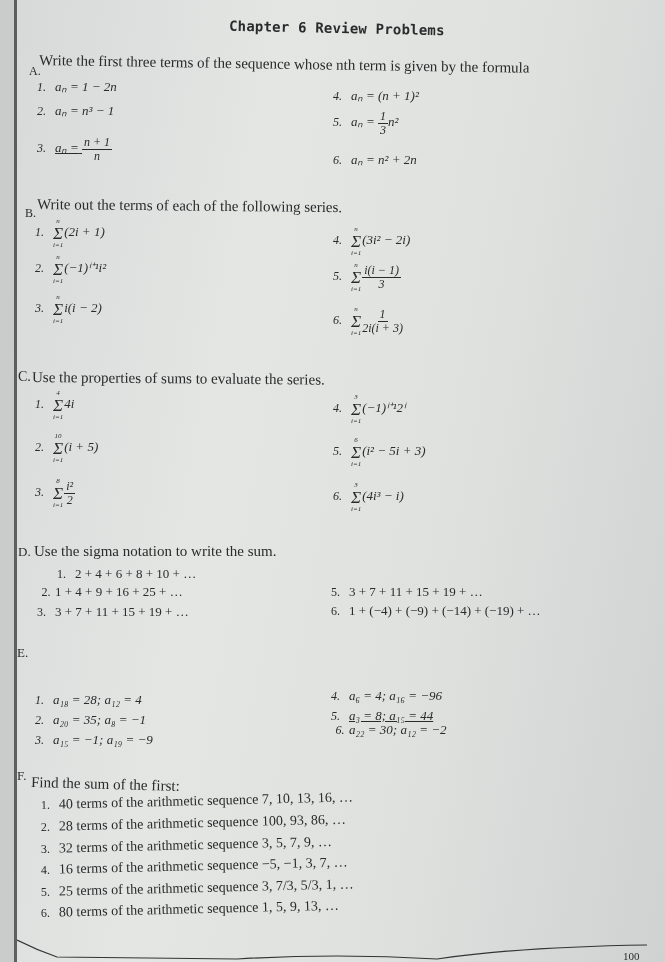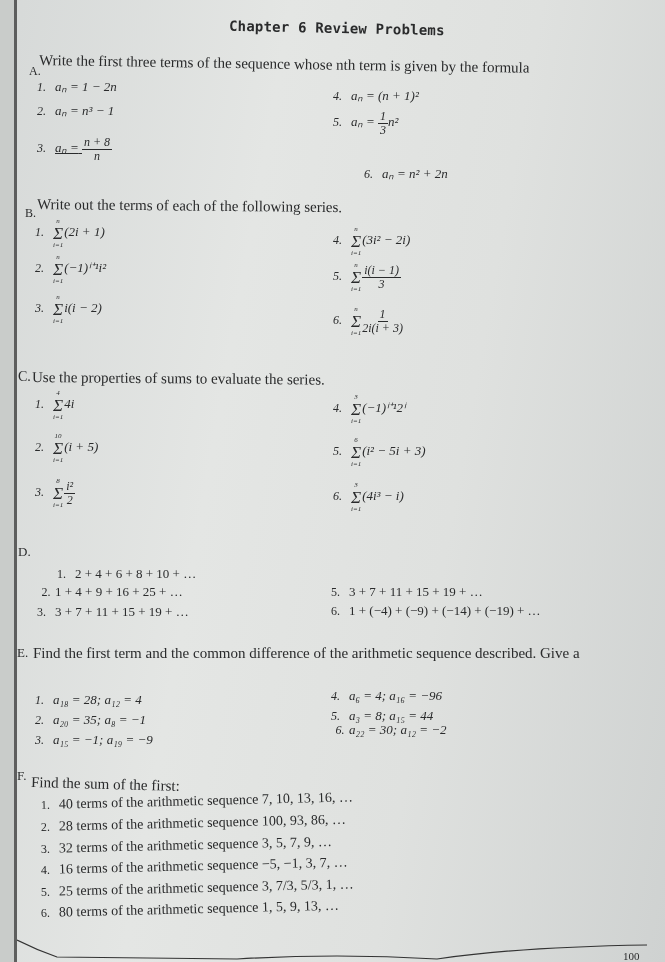--- a/index.html
+++ b/index.html
@@ -32,29 +32,29 @@
 <div class="binding-line"></div>
 
 <div class="page">
   <div class="title">Chapter 6 Review Problems</div>
 
   <div class="section-letter" style="left:12px;top:64px;">A.</div>
   <div class="instr" style="left:22px;top:52px;transform:rotate(0.9deg);transform-origin:left;">Write the first three terms of the sequence whose nth term is given by the formula</div>
   <div class="item math" style="left:20px;top:77px;"><span class="num">1.</span><span>aₙ = 1 − 2n</span></div>
   <div class="item math" style="left:20px;top:101px;"><span class="num">2.</span><span>aₙ = n³ − 1</span></div>
   <div class="item math" style="left:20px;top:136px;text-decoration:underline;"><span class="num">3.</span><span>aₙ =</span> <span class="frac">
-        <span class="top">n + 8</span>
+        <span class="top">n + 1</span>
         <span>n</span>
       </span></div>
   <div class="item math" style="left:316px;top:86px;"><span class="num">4.</span><span>aₙ = (n + 1)²</span></div>
   <div class="item math" style="left:316px;top:110px;"><span class="num">5.</span><span>aₙ =</span> <span class="frac">
         <span class="top">1</span>
         <span>3</span>
       </span><span>n²</span></div>
-  <div class="item math" style="left:316px;top:164px;margin-left:31px;"><span class="num">6.</span><span>aₙ = n² + 2n</span></div>
+  <div class="item math" style="left:316px;top:150px;"><span class="num">6.</span><span>aₙ = n² + 2n</span></div>
 
   <div class="section-letter" style="left:8px;top:206px;">B.</div>
   <div class="instr" style="left:20px;top:196px;transform:rotate(0.6deg);transform-origin:left;">Write out the terms of each of the following series.</div>
 
   <div class="item math" style="left:18px;top:218px;"><span class="num">1.</span><span class="sigma">
         <span class="lim">n</span>
         <span class="sym">Σ</span>
         <span class="lim">i=1</span>
       </span><span>(2i + 1)</span></div>
   <div class="item math" style="left:18px;top:254px;"><span class="num">2.</span><span class="sigma">
@@ -120,33 +120,33 @@
         <span class="sym">Σ</span>
         <span class="lim">i=1</span>
       </span><span>(i² − 5i + 3)</span></div>
   <div class="item math" style="left:316px;top:482px;"><span class="num">6.</span><span class="sigma">
         <span class="lim">3</span>
         <span class="sym">Σ</span>
         <span class="lim">i=1</span>
       </span><span>(4i³ − i)</span></div>
 
   <div class="section-letter" style="left:1px;top:544px;font-size:13px;">D.</div>
+  <div class="instr" style="left:17px;top:543px;">Use the sigma notation to write the sum.</div>
   <div class="item" style="left:20px;top:566px;margin-left:20px;"><span class="num">1.</span><span>2 + 4 + 6 + 8 + 10 + …</span></div>
   <div class="item" style="left:20px;top:584px;text-align:center;"><span class="num">2.</span><span>1 + 4 + 9 + 16 + 25 + …</span></div>
   <div class="item" style="left:20px;top:604px;"><span class="num">3.</span><span>3 + 7 + 11 + 15 + 19 + …</span></div>
   <div class="item" style="left:314px;top:584px;"><span class="num">5.</span><span>3 + 7 + 11 + 15 + 19 + …</span></div>
   <div class="item" style="left:314px;top:603px;"><span class="num">6.</span><span>1 + (−4) + (−9) + (−14) + (−19) + …</span></div>
 
   <div class="section-letter" style="left:0px;top:645px;font-size:13px;">E.</div>
-  <div class="instr" style="left:16px;top:645px;">Find the first term and the common difference of the arithmetic sequence described. Give a</div>
   <div class="item math" style="left:18px;top:692px;"><span class="num">1.</span><span>a₁₈ = 28; a₁₂ = 4</span></div>
   <div class="item math" style="left:18px;top:712px;"><span class="num">2.</span><span>a₂₀ = 35; a₈ = −1</span></div>
   <div class="item math" style="left:18px;top:732px;"><span class="num">3.</span><span>a₁₅ = −1; a₁₉ = −9</span></div>
   <div class="item math" style="left:314px;top:688px;"><span class="num">4.</span><span>a₆ = 4; a₁₆ = −96</span></div>
-  <div class="item math" style="left:314px;top:708px;"><span class="num">5.</span><span>a₃ = 8; a₁₅ = 44</span></div>
+  <div class="item math" style="left:314px;top:708px;text-decoration:underline;"><span class="num">5.</span><span>a₃ = 8; a₁₅ = 44</span></div>
   <div class="item math" style="left:314px;top:722px;text-align:center;"><span class="num">6.</span><span>a₂₂ = 30; a₁₂ = −2</span></div>
 
   <div class="section-letter" style="left:0px;top:768px;font-size:13px;">F.</div>
   <div class="instr" style="left:14px;top:774px;transform:rotate(1.5deg);transform-origin:left;">Find the sum of the first:</div>
   <div class="item" style="left:24px;top:797px;font-size:14px;transform:rotate(-1.4deg);transform-origin:left;"><span class="num">1.</span><span>40 terms of the arithmetic sequence 7, 10, 13, 16, …</span></div>
   <div class="item" style="left:24px;top:819px;font-size:14px;transform:rotate(-1.4deg);transform-origin:left;"><span class="num">2.</span><span>28 terms of the arithmetic sequence 100, 93, 86, …</span></div>
   <div class="item" style="left:24px;top:841px;font-size:14px;transform:rotate(-1.4deg);transform-origin:left;"><span class="num">3.</span><span>32 terms of the arithmetic sequence 3, 5, 7, 9, …</span></div>
   <div class="item" style="left:24px;top:862px;font-size:14px;transform:rotate(-1.4deg);transform-origin:left;"><span class="num">4.</span><span>16 terms of the arithmetic sequence −5, −1, 3, 7, …</span></div>
   <div class="item" style="left:24px;top:884px;font-size:14px;transform:rotate(-1.4deg);transform-origin:left;"><span class="num">5.</span><span>25 terms of the arithmetic sequence 3, 7/3, 5/3, 1, …</span></div>
   <div class="item" style="left:24px;top:905px;font-size:14px;transform:rotate(-1.4deg);transform-origin:left;"><span class="num">6.</span><span>80 terms of the arithmetic sequence 1, 5, 9, 13, …</span></div>

